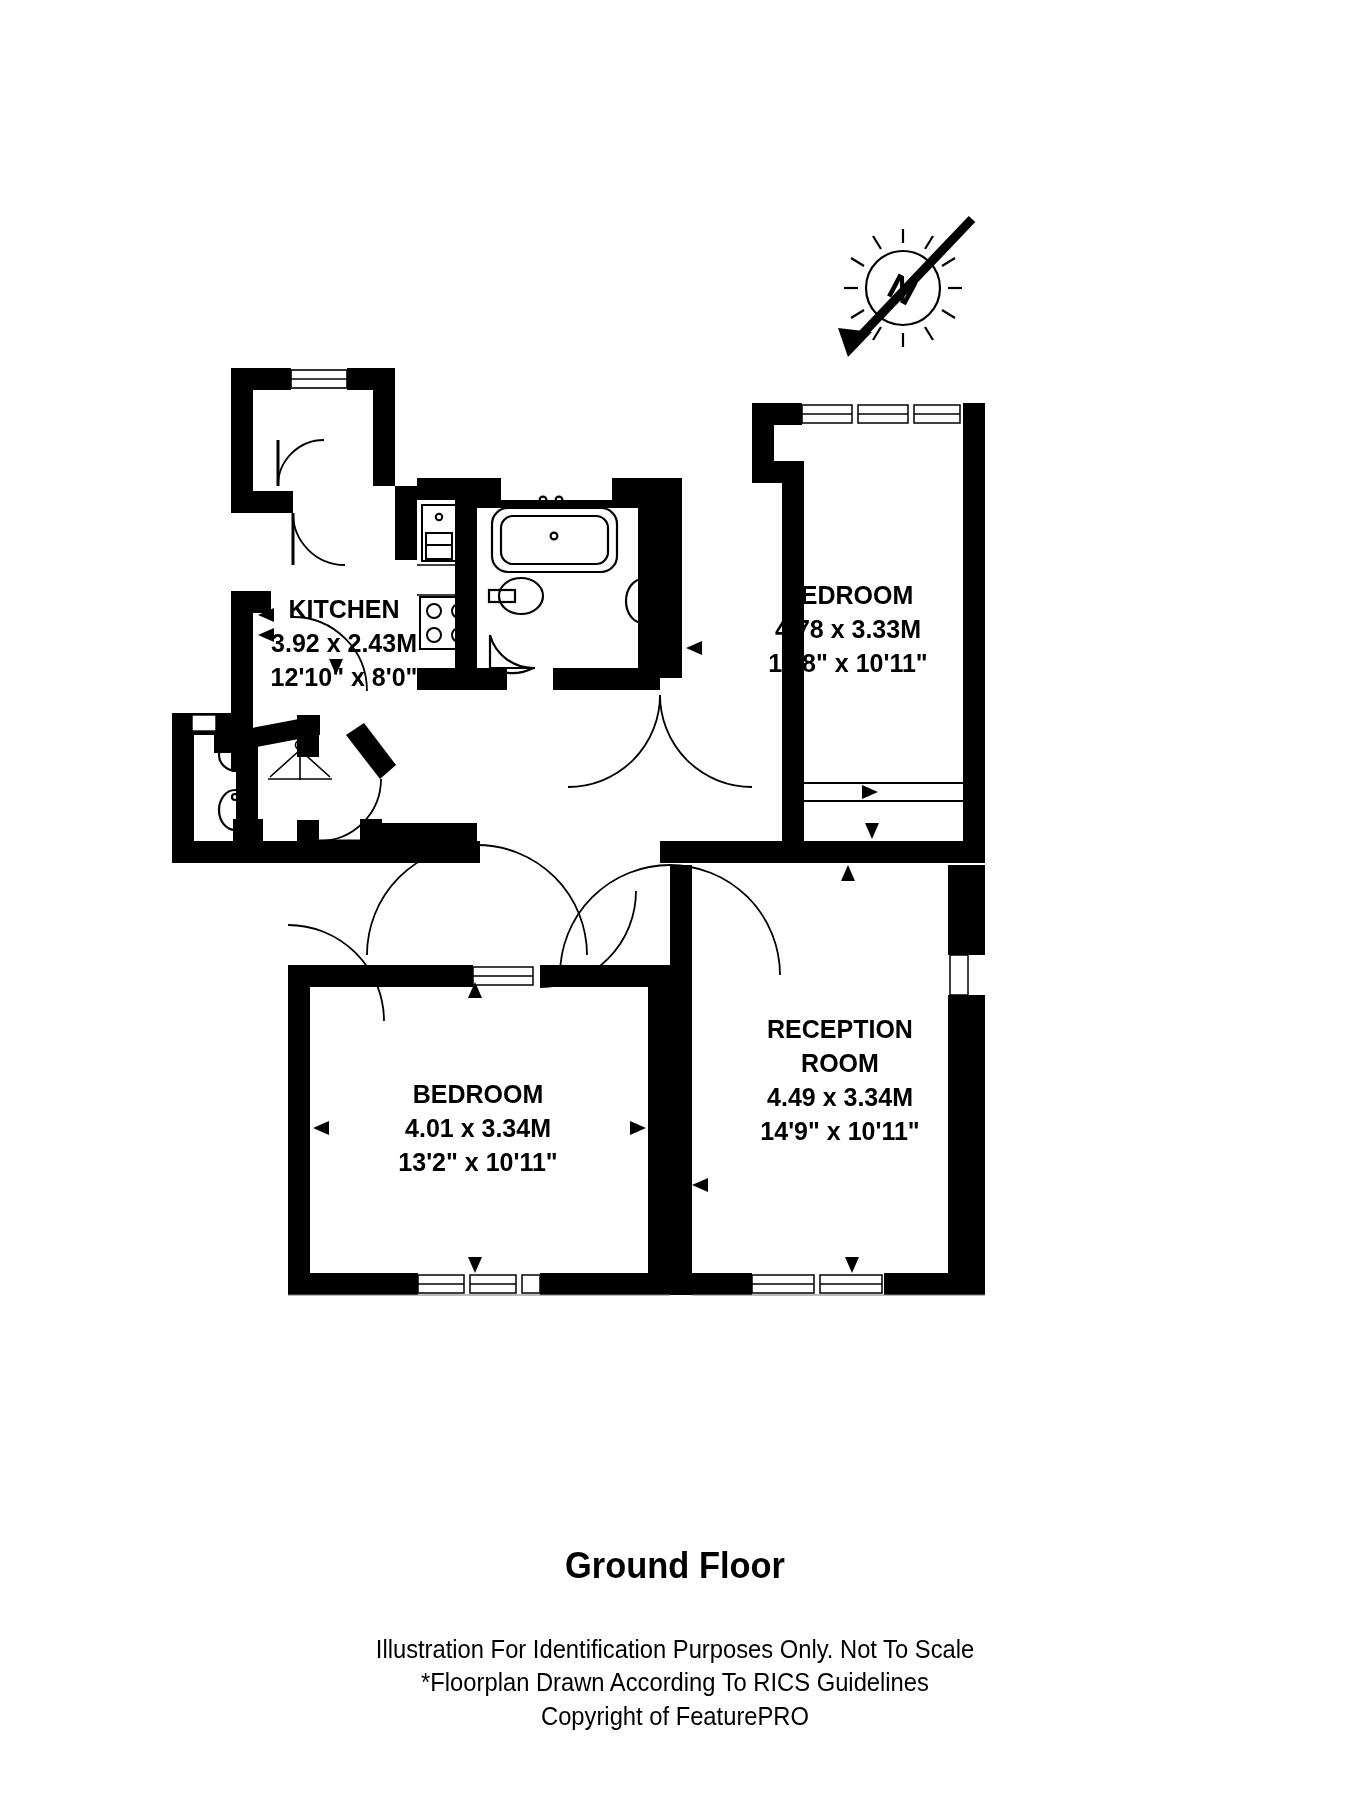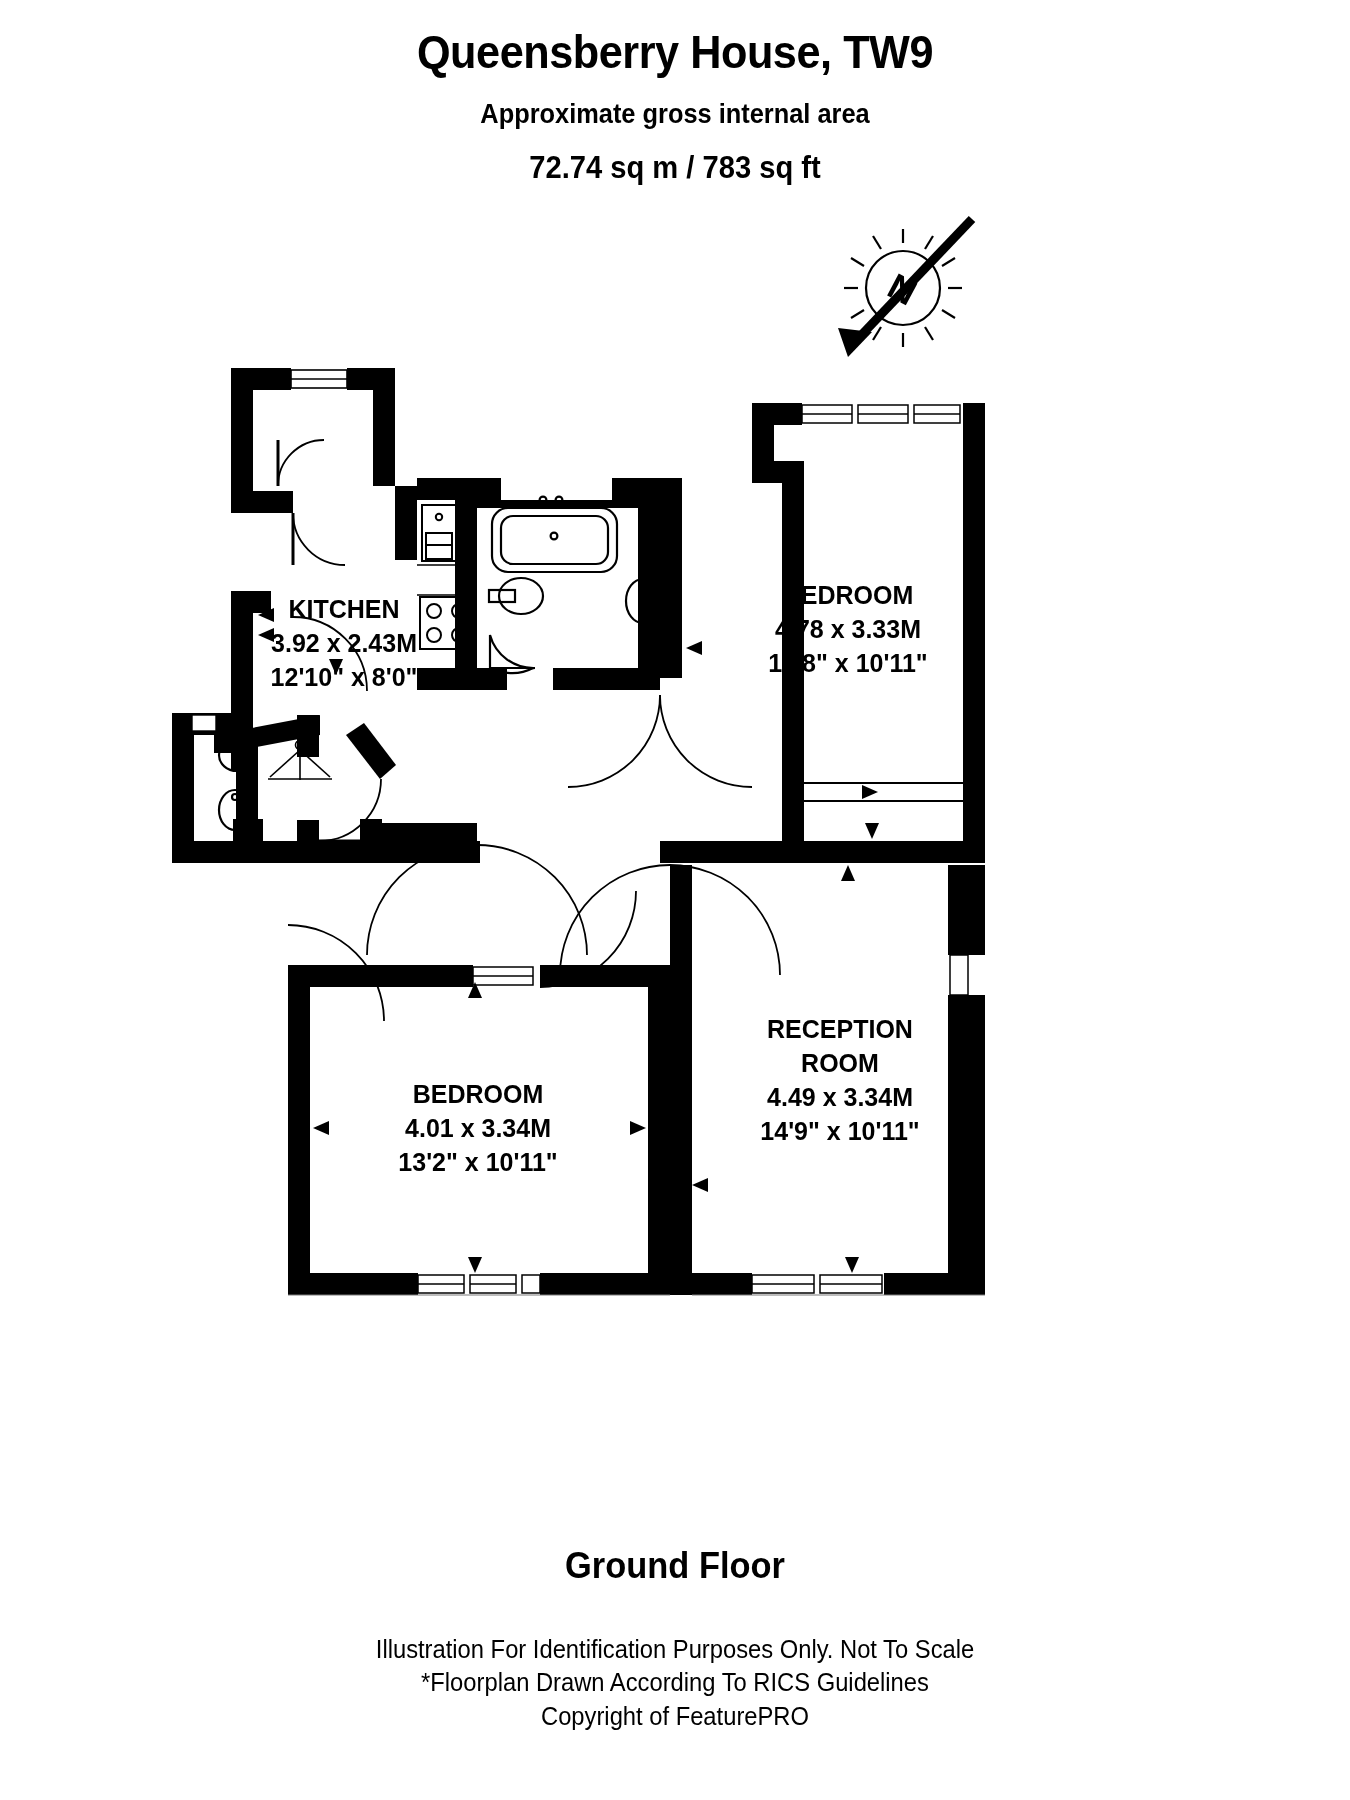--- a/index.html
+++ b/index.html
@@ -76,25 +76,20 @@
   }
   .footer div { margin: 0; padding: 0; }
   svg { display: block; }
   text { font-family: "Liberation Sans", sans-serif; }
 </style>
 </head>
 <body>
 
 <div id="page">
 
-  <div class="header">
-    <div class="title">Queensberry House, TW9</div>
-    <div class="subtitle">Approximate gross internal area</div>
-    <div class="area">72.74 sq m /  783 sq ft</div>
-  </div>
 
   <div class="plan-wrap">
     <svg width="1350" height="1300" viewBox="0 0 1350 1300" xmlns="http://www.w3.org/2000/svg">
 
       <g>
         <circle cx="903" cy="83" r="37" fill="none" stroke="#000" stroke-width="2.2"></circle>
 
         <g stroke="#000" stroke-width="2.2" fill="none">
           <line x1="903" y1="38" x2="903" y2="24"></line>
           <line x1="925" y1="44" x2="933" y2="31"></line>

